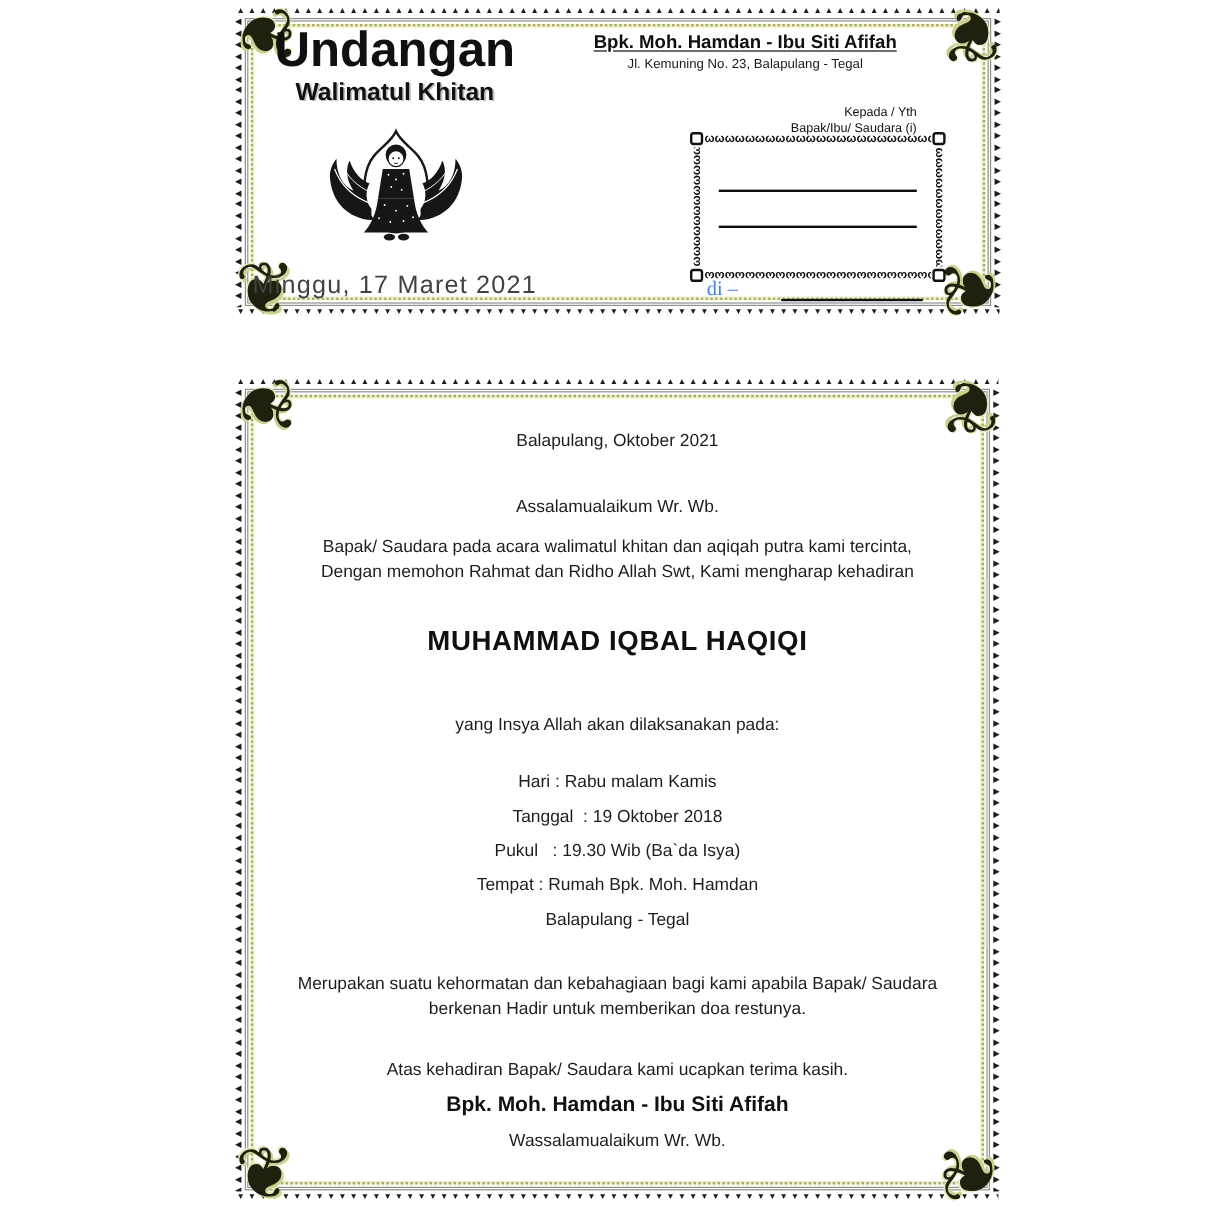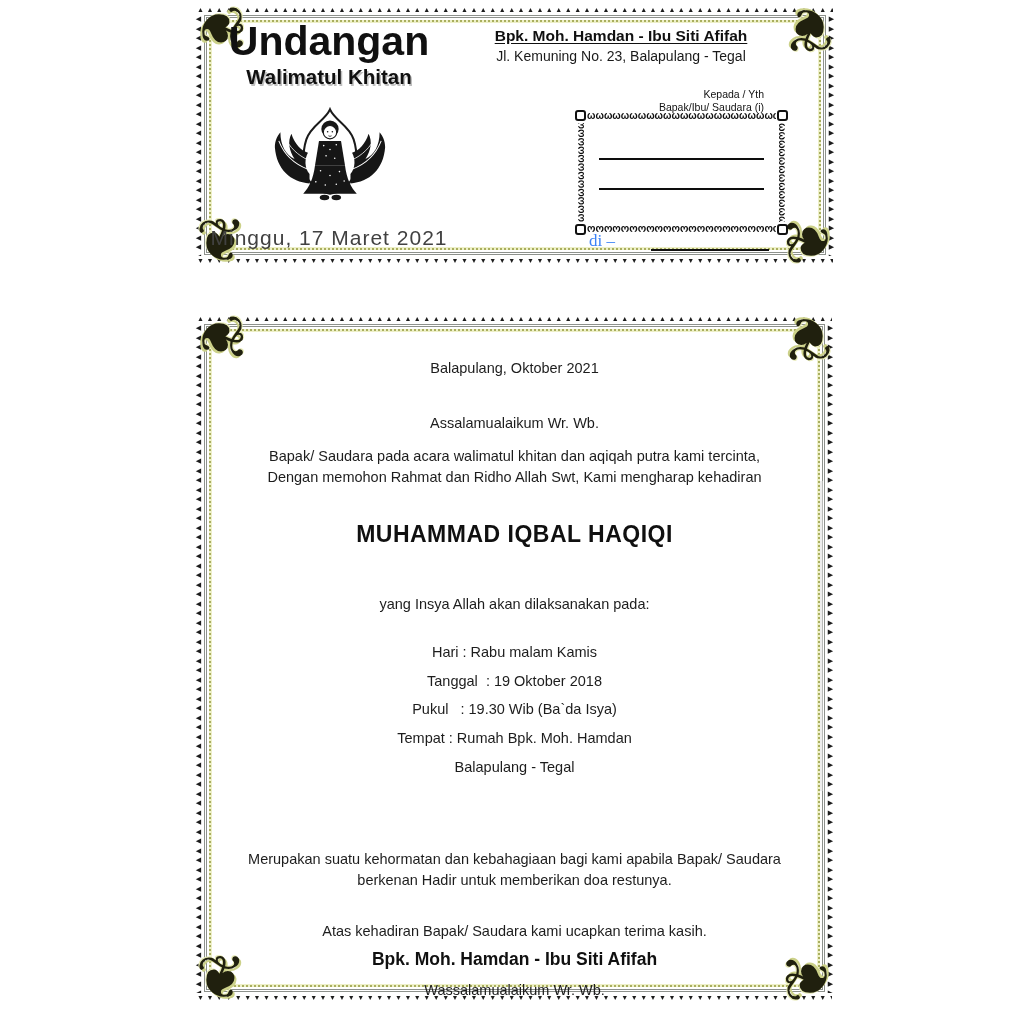--- a/index.html
+++ b/index.html
@@ -41,21 +41,21 @@
   .env-title{position:absolute;left:26px;top:16px;width:224px;text-align:center;
     font-size:41px;font-weight:600;color:#101010;letter-spacing:0;}
   .env-subtitle{position:absolute;left:26px;top:63px;width:224px;text-align:center;
     font-size:20.5px;font-weight:bold;color:#101010;text-shadow:1.5px 1.5px 0 rgba(0,0,0,0.25);}
   .env-illustration{position:absolute;left:76px;top:90px;width:126px;height:134px;}
   .env-date{position:absolute;left:18px;top:224px;width:240px;text-align:center;
     font-size:21px;color:#414141;letter-spacing:1px;}
 
   .sender{position:absolute;left:287px;top:25px;width:286px;text-align:center;}
   .sender-name{font-size:15.5px;font-weight:bold;color:#101010;text-decoration:underline;text-underline-offset:2px;}
-  .sender-address{font-size:14px;margin-top:3px;color:#1a1a1a;}
+  .sender-address{font-size:11px;margin-top:3px;color:#1a1a1a;}
 
   .kepada{position:absolute;left:413px;top:86px;width:160px;text-align:right;
     font-size:10.5px;line-height:13px;color:#111;}
 
   
   .name-box{position:absolute;left:389px;top:113px;width:203px;height:115px;background:#fff;}
   .lace{position:absolute;color:#0f0f0f;font-size:10px;line-height:10px;font-weight:bold;
     overflow:hidden;white-space:nowrap;user-select:none;}
   .lace-top{left:7px;right:7px;height:10px;top:-4px;text-align:center;}
   .lace-bottom{left:7px;right:7px;height:10px;bottom:-4px;text-align:center;transform:scaleY(-1);}
@@ -74,21 +74,21 @@
   
   .inv-content{position:absolute;left:40px;right:40px;top:30px;text-align:center;
     font-size:14.5px;color:var(--text);line-height:1.25;}
   .inv-city{margin-top:18px;}
   .inv-salam{margin-top:37px;}
   .inv-intro{margin-top:14px;line-height:21px;}
   .inv-name{margin-top:32px;font-size:23px;font-weight:bold;color:#101010;letter-spacing:0.5px;}
   .inv-sched{margin-top:46px;}
   .inv-details{margin-top:30px;}
   .inv-detail{margin-bottom:10.5px;white-space:pre-wrap;text-align:center;}
-  .inv-closing{margin-top:73px;line-height:21px;}
+  .inv-closing{margin-top:34px;line-height:21px;}
   .inv-thanks{margin-top:31px;text-align:center;}
   .inv-hosts{margin-top:9px;font-size:17.5px;font-weight:bold;color:#101010;}
   .inv-salam2{margin-top:10px;}
 
   .scan-artifact{position:absolute;left:629px;top:170px;width:3px;height:310px;
     background:#dedede;opacity:.55;pointer-events:none;}
 </style>
 </head>
 <body>
 

